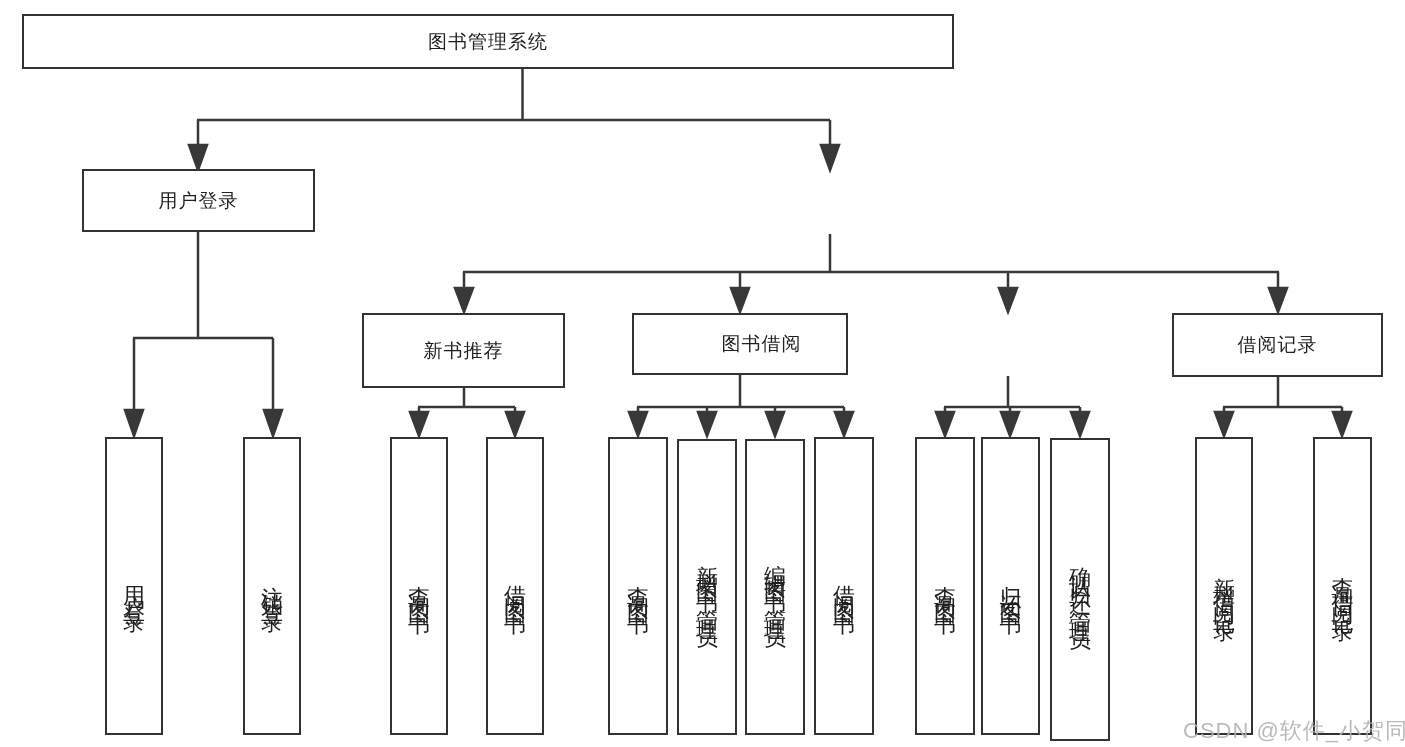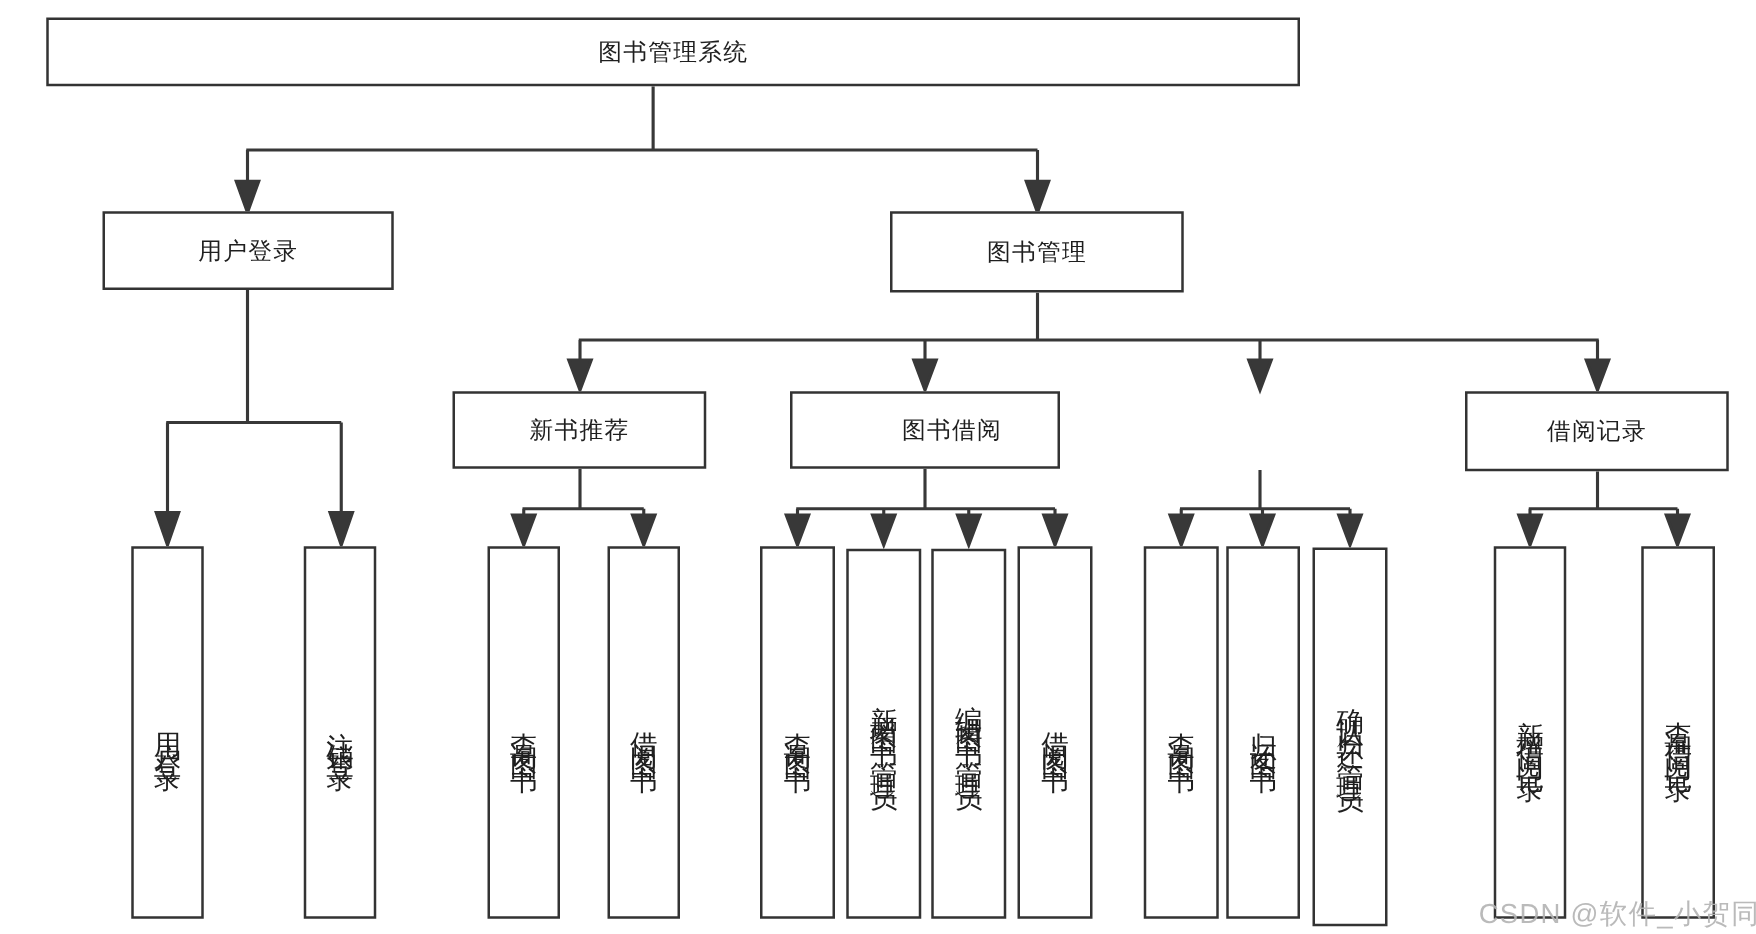--- a/index.html
+++ b/index.html
@@ -88,32 +88,29 @@
       </g>
 
       <g>
         <path fill="none" d="M1278,377 V407 M1223,407 H1342 M1224,407 V414 M1342,407 V414"></path>
         <polygon points="1215,412 1233,412 1224,436"></polygon>
         <polygon points="1333,412 1351,412 1342,436"></polygon>
       </g>
     </g>
   </svg>
 
-  <div class="box hbox" style="left:37px;top:14px;width:1003px;height:55px;">
+  <div class="box hbox" style="left:22px;top:14px;width:932px;height:55px;">
     <span>图书管理系统</span>
   </div>
 
   <div class="box hbox" style="left:82px;top:169px;width:233px;height:63px;">
     <span>用户登录</span>
   </div>
-  <div class="box hbox" style="left:712px;top:169px;width:235px;height:65px;">
-    <span>图书管理</span>
-  </div>
 
-  <div class="box hbox" style="left:362px;top:313px;width:203px;height:62px;">
+  <div class="box hbox" style="left:362px;top:313px;width:203px;height:75px;">
     <span>新书推荐</span>
   </div>
   <div class="box hbox" style="left:632px;top:313px;width:216px;height:62px;padding-left:43px;">
     <span>图书借阅</span>
   </div>
   <div class="box hbox" style="left:1172px;top:313px;width:211px;height:64px;">
     <span>借阅记录</span>
   </div>
 
   <div class="box vbox" style="left:105px;top:437px;width:58px;height:298px;">

